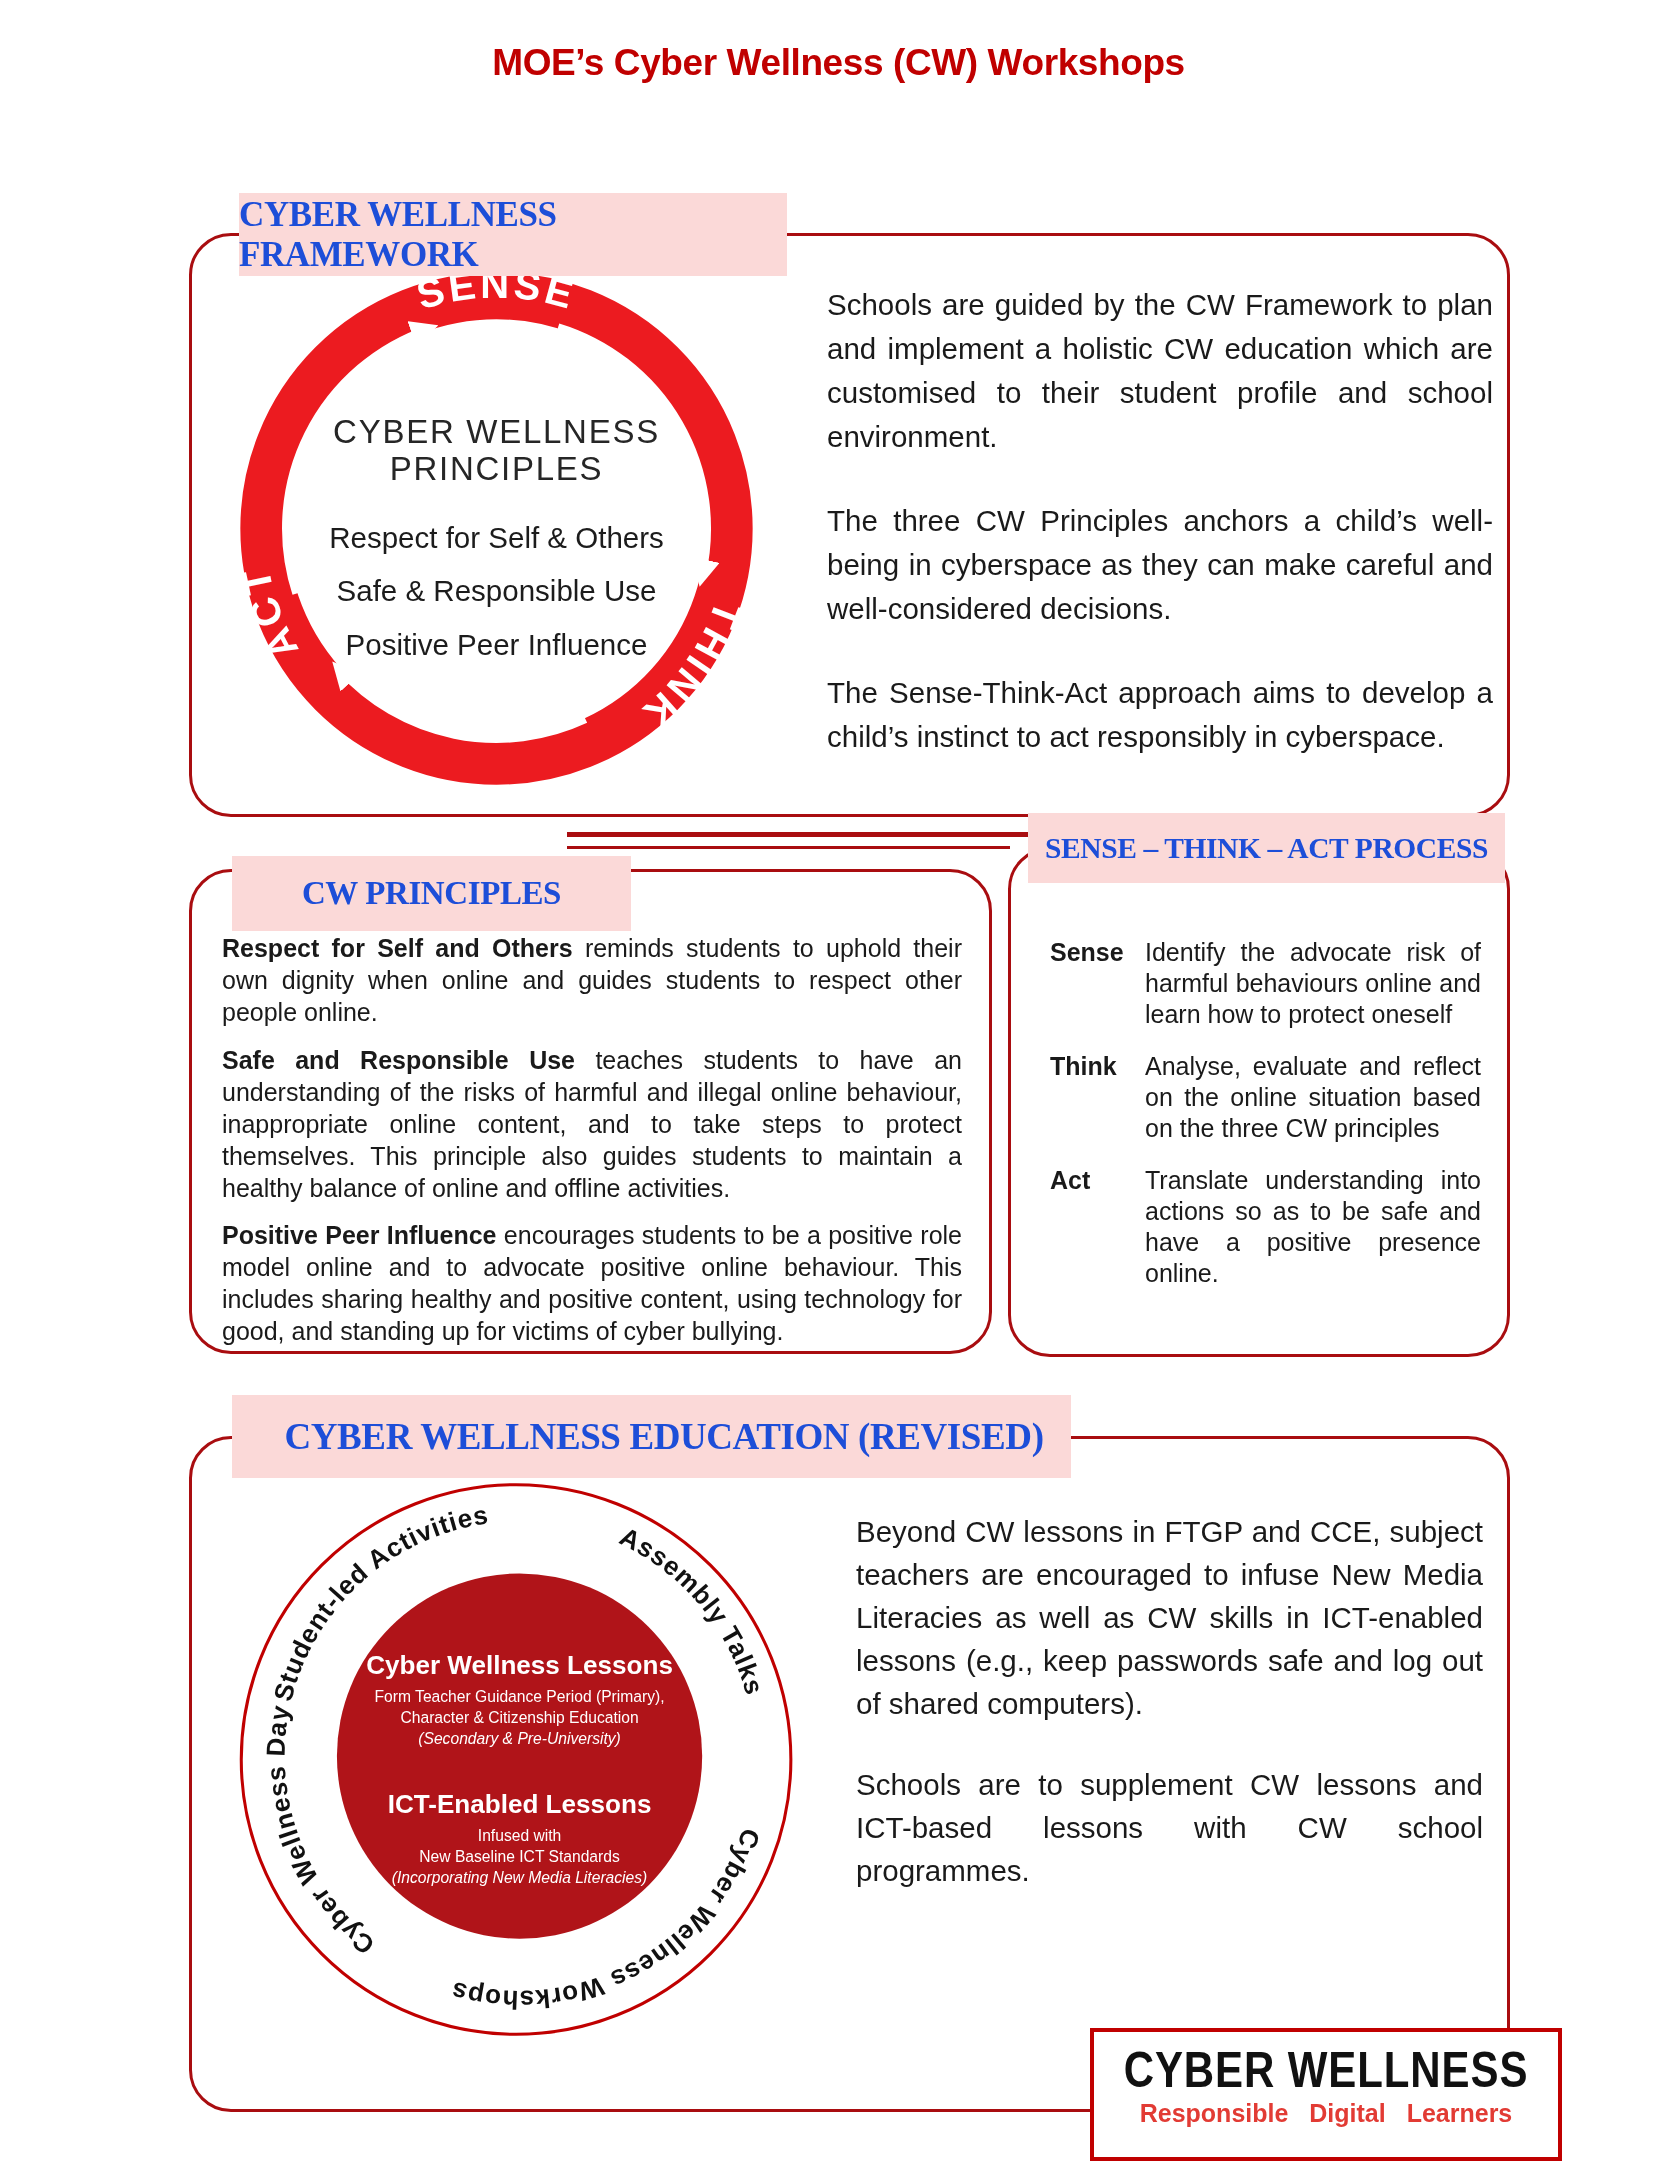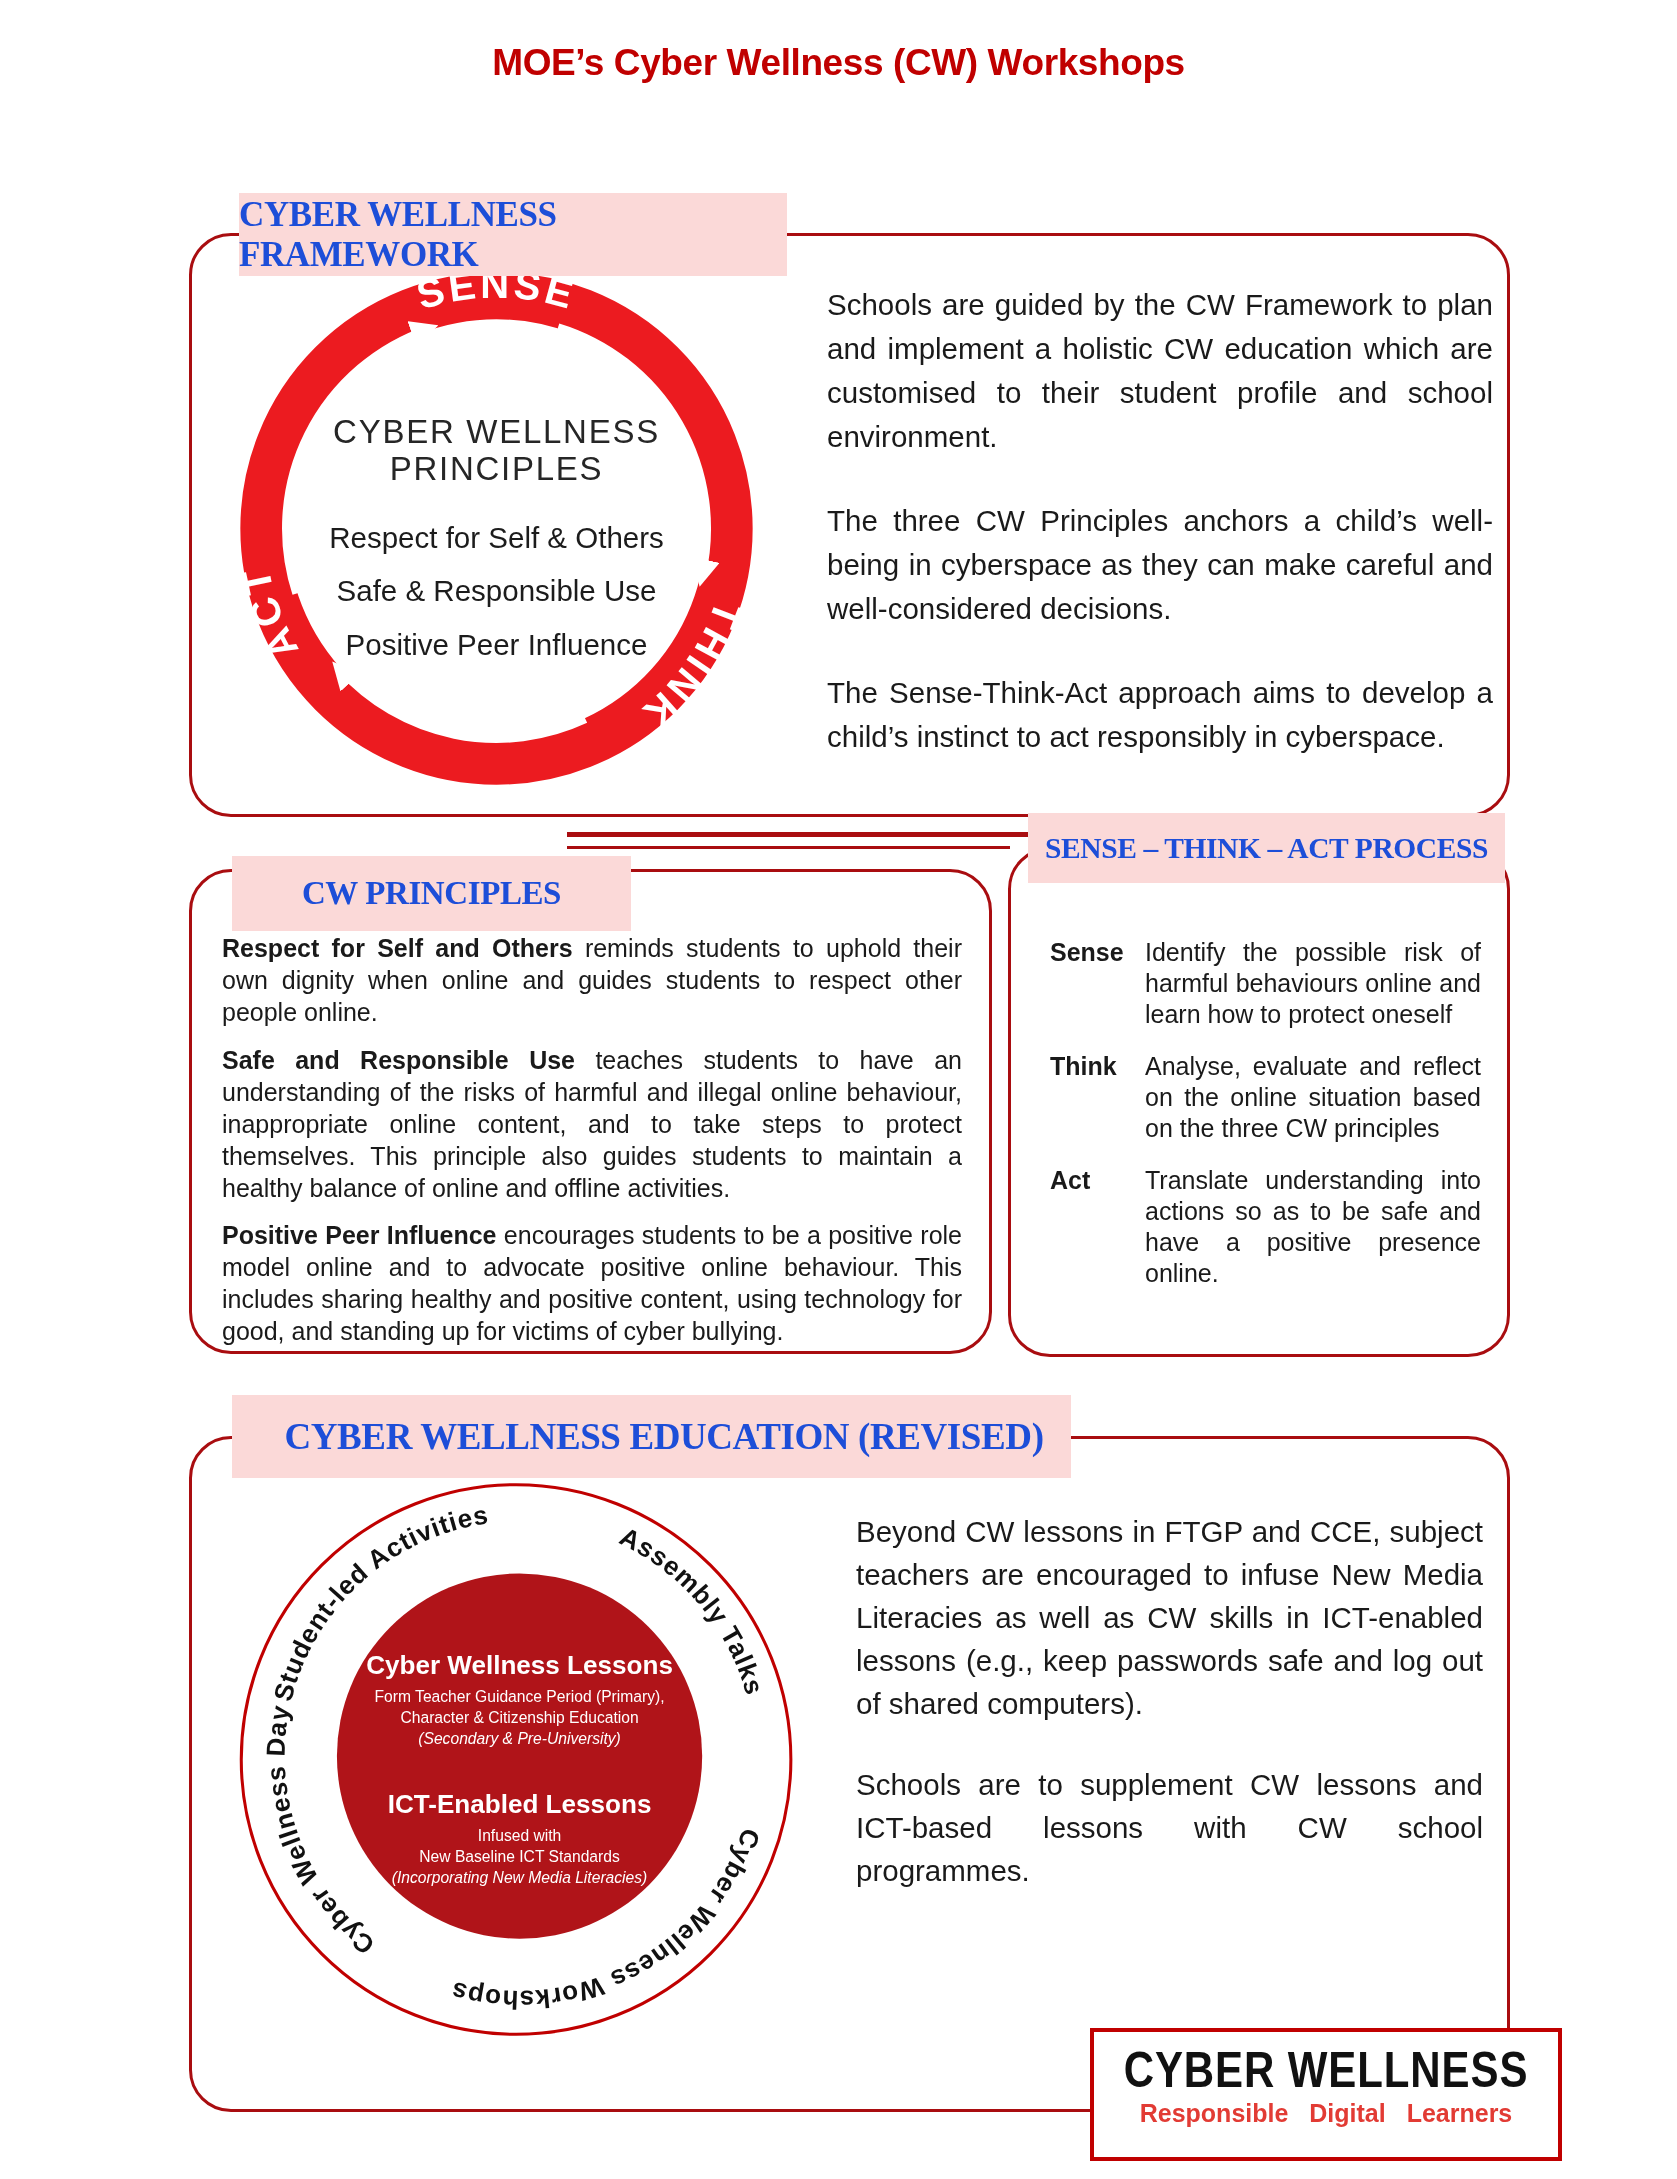--- a/index.html
+++ b/index.html
@@ -110,21 +110,21 @@
   <div class="abs pinkhdr ph-sta">SENSE – THINK – ACT PROCESS</div>
 
   <div class="abs bodytext cw-text">
     <p><b>Respect for Self and Others</b><span> reminds students to uphold their own dignity when online and guides students to respect other people online.</span></p>
     <p><b>Safe and Responsible Use</b><span> teaches students to have an understanding of the risks of harmful and illegal online behaviour, inappropriate online content, and to take steps to protect themselves. This principle also guides students to maintain a healthy balance of online and offline activities.</span></p>
     <p><b>Positive Peer Influence</b><span> encourages students to be a positive role model online and to advocate positive online behaviour. This includes sharing healthy and positive content, using technology for good, and standing up for victims of cyber bullying.</span></p>
   </div>
 
   <div class="abs sta-grid">
     <div class="sta-term">Sense</div>
-    <div class="sta-desc">Identify the possible risk of harmful behaviours online and learn how to protect oneself</div>
+    <div class="sta-desc">Identify the advocate risk of harmful behaviours online and learn how to protect oneself</div>
     <div class="sta-term">Think</div>
     <div class="sta-desc">Analyse, evaluate and reflect on the online situation based on the three CW principles</div>
     <div class="sta-term">Act</div>
     <div class="sta-desc">Translate understanding into actions so as to be safe and have a positive presence online.</div>
   </div>
 
   <div class="abs frame frame3"></div>
   <div class="abs pinkhdr ph-edu">CYBER WELLNESS EDUCATION (REVISED)</div>
 
   <svg class="abs edu-svg" viewBox="0 0 645 652">

